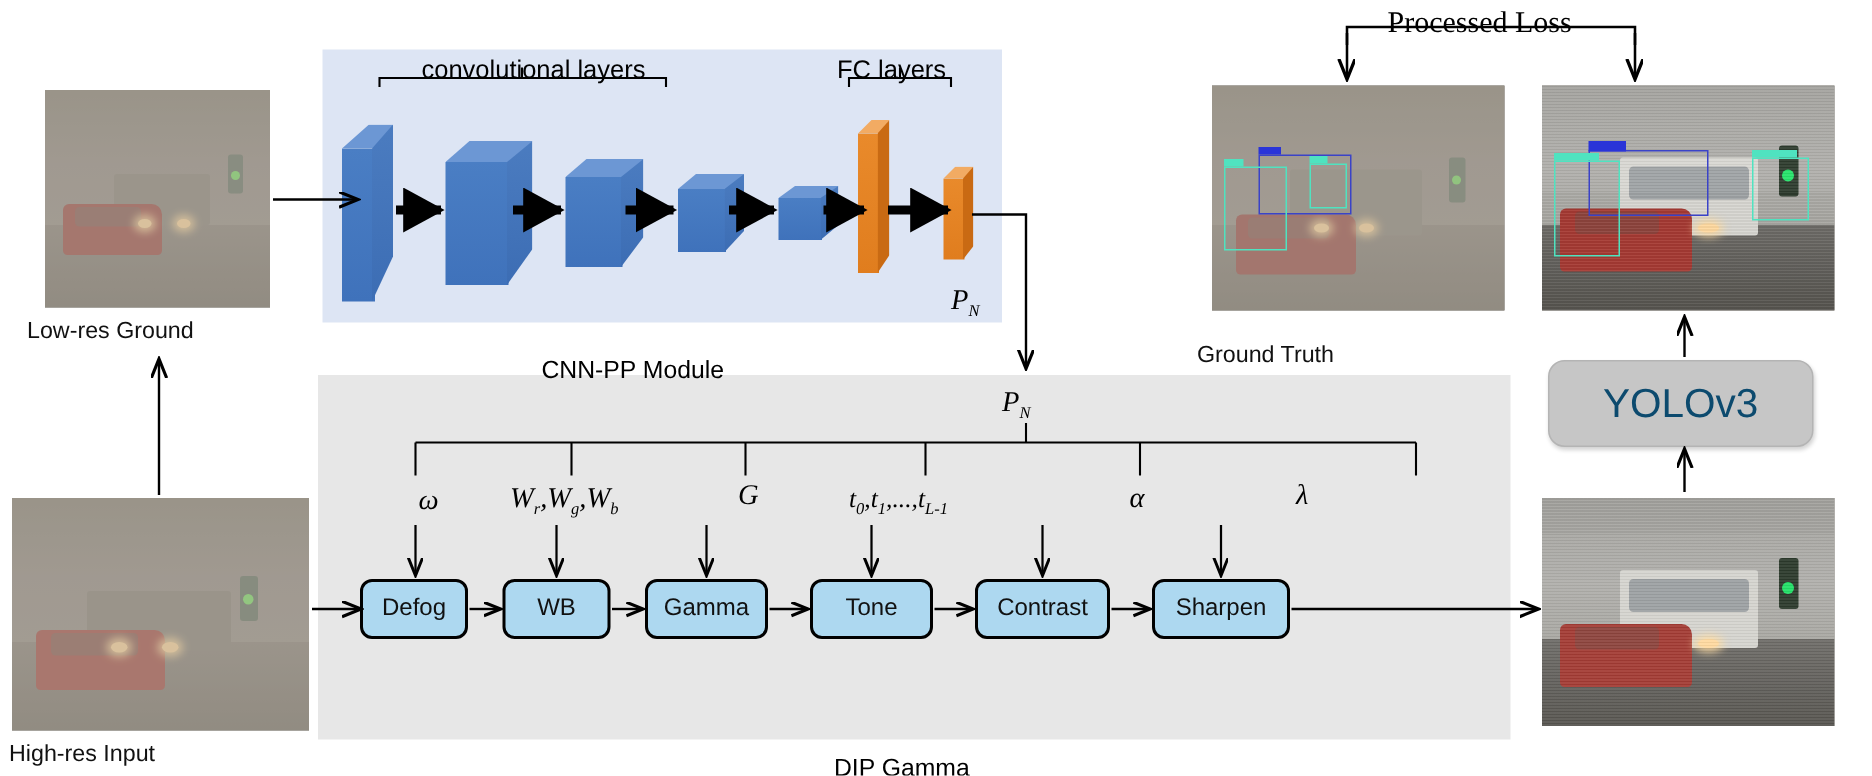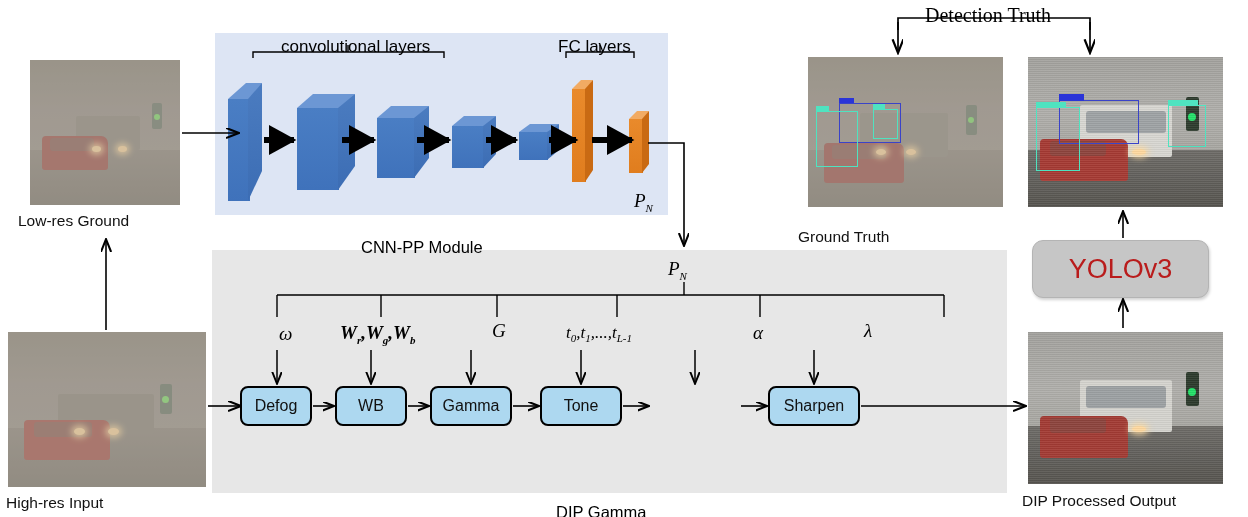--- a/index.html
+++ b/index.html
@@ -48,21 +48,21 @@
 
   
   .lbl{position:absolute;white-space:nowrap;}
   .param{font-family:"Liberation Serif",serif;font-style:italic;font-size:19px;}
   .param sub{font-size:11px;font-style:italic;}
   .modlabel{position:absolute;font-size:16.5px;white-space:nowrap;margin-top:43px;}
   #detection-loss{font-family:"Liberation Serif",serif;font-size:20px;}
   #yolo-box{position:absolute;left:1032px;top:240px;width:175px;height:56px;
             background:#c6c6c6;border:1px solid #b4b4b4;border-radius:11px;
             display:flex;align-items:center;justify-content:center;
-            font-size:27px;color:#b91c1c;box-shadow:1px 2px 3px rgba(0,0,0,.18);}
+            font-size:27px;color:#0c4a6e;box-shadow:1px 2px 3px rgba(0,0,0,.18);}
 
   svg.overlay{position:absolute;left:0;top:0;width:1248px;height:517px;pointer-events:none;}
 
   
   .slab{position:absolute;}
   .slab .face{position:absolute;left:0;bottom:0;width:100%;
      background:linear-gradient(180deg,#4a7ec4 0%,#3f72bb 100%);}
   .slab .top{position:absolute;left:0;top:0;width:100%;
      background:#6c97d4;}
   .slab .side{position:absolute;right:0;
@@ -154,21 +154,20 @@
       <div class="ground"></div>
     <div class="bus" style="left:52px;top:48px;width:92px;height:52px;background:#d5d4cf;"></div>
     <div class="carwin" style="left:58px;top:54px;width:80px;height:22px;background:#9da1a3;"></div>
     <div class="car" style="left:12px;top:84px;width:88px;height:42px;background:#a33b34;"></div>
     <div class="carwin" style="left:22px;top:86px;width:56px;height:15px;background:#8d443d;"></div>
     <div class="light" style="left:158px;top:40px;width:13px;height:34px;background:#2c3a2c;"></div>
     <div class="lamp" style="left:160px;top:56px;width:8px;height:8px;background:#22e167;"></div>
     <div class="hl" style="left:104px;top:94px;width:14px;height:6px;"></div>
     <div class="noise"></div>
   </div>
-  <div class="caption" style="left:1022px;top:492px;">DIP Processed Output</div>
 
   <div class="slab" style="left:228px;top:83px;width:34px;height:118px;">
     <div class="top" style="height:16px;clip-path:polygon(0 100%,18px 0,100% 0,82% 100%);"></div>
     <div class="face" style="height:102px;width:22px;"></div>
     <div class="side" style="top:0;width:14px;height:118px;clip-path:polygon(0 16px,100% 0,100% 88px,0 100%);"></div>
   </div>
   <div class="slab" style="left:297px;top:94px;width:58px;height:96px;">
     <div class="top" style="height:14px;clip-path:polygon(0 100%,16px 0,100% 0,84% 100%);"></div>
     <div class="face" style="height:82px;width:42px;"></div>
     <div class="side" style="top:0;width:17px;height:96px;clip-path:polygon(0 14px,100% 0,100% 72px,0 100%);"></div>
@@ -205,38 +204,39 @@
   <div class="modlabel" style="left:361px;top:195px;">CNN-PP Module</div>
   <div class="lbl param" style="left:634px;top:190px;">
     <span>P</span><sub>N</sub>
   </div>
 
   <div class="lbl param" style="left:668px;top:258px;">
     <span>P</span><sub>N</sub>
   </div>
 
   <div class="lbl param" style="left:279px;top:323px;">ω</div>
-  <div class="lbl param" style="left:340px;top:322px;font-weight:bold;"><i>W<sub>r</sub>,W<sub>g</sub>,W<sub>b</sub></i></div>
+  <div class="lbl param" style="left:340px;top:322px;"><i>W<sub>r</sub>,W<sub>g</sub>,W<sub>b</sub></i></div>
   <div class="lbl param" style="left:492px;top:320px;">G</div>
   <div class="lbl param" style="left:566px;top:323px;font-size:17px;"><i>t<sub>0</sub>,t<sub>1</sub>,...,t<sub>L-1</sub></i></div>
   <div class="lbl param" style="left:753px;top:322px;">α</div>
   <div class="lbl param" style="left:864px;top:320px;">λ</div>
 
   <div class="dipbox" style="left:240px;top:386px;width:72px;">Defog</div>
   <div class="dipbox" style="left:335px;top:386px;width:72px;">WB</div>
   <div class="dipbox" style="left:430px;top:386px;width:82px;">Gamma</div>
   <div class="dipbox" style="left:540px;top:386px;width:82px;">Tone</div>
+  <div class="dipbox" style="left:650px;top:386px;width:90px;">Contrast</div>
   <div class="dipbox" style="left:768px;top:386px;width:92px;">Sharpen</div>
 
   <div class="modlabel" style="left:556px;top:460px;">DIP Gamma</div>
 
   <div id="yolo-box">
     <span>YOLOv3</span>
   </div>
-  <div class="lbl" id="detection-loss" style="left:925px;top:4px;">Detection Truth</div>
+  <div class="lbl" id="detection-loss" style="left:925px;top:4px;">Processed Loss</div>
 
   <svg class="overlay">
     <defs>
       <marker id="ah" markerWidth="9" markerHeight="9" refX="7.5" refY="3.2" orient="auto" markerUnits="strokeWidth">
         <path d="M0,0 L8,3.2 L0,6.4" fill="none" stroke="#000" stroke-width="1.3"></path>
       </marker>
       <marker id="ahs" markerWidth="8" markerHeight="8" refX="6.5" refY="2.8" orient="auto" markerUnits="strokeWidth">
         <path d="M0,0 L7,2.8 L0,5.6" fill="none" stroke="#000" stroke-width="1.3"></path>
       </marker>
       <marker id="fat" markerWidth="5" markerHeight="5" refX="4.2" refY="2.5" orient="auto" markerUnits="strokeWidth">

